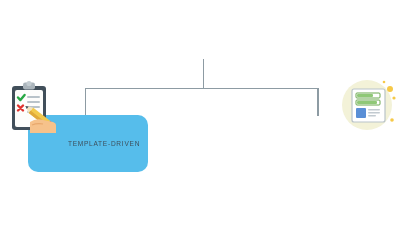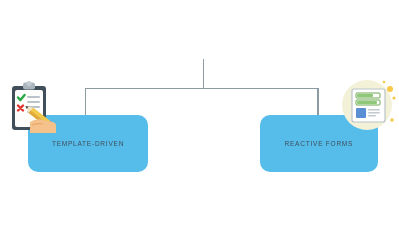--- a/index.html
+++ b/index.html
@@ -66,20 +66,21 @@
     color: #41545f;
   }
 
   .node-left {
     left: 28px;
     top: 115px;
     width: 120px;
     height: 57px;
     background: #56bdeb;
     border-radius: 10px;
+    justify-content: flex-end;
   }
 
   .node-right {
     left: 260px;
     top: 115px;
     width: 118px;
     height: 57px;
     background: #56bdeb;
     border-radius: 10px;
   }
@@ -115,23 +116,20 @@
       <line x1="85.5" y1="88" x2="85.5" y2="116"></line>
       <line x1="318" y1="88" x2="318" y2="116"></line>
     </g>
   </svg>
 
 
   <div class="node node-left">
     <span class="node-label">TEMPLATE-DRIVEN</span>
   </div>
 
-  <div class="node node-right">
-    <span class="node-label">REACTIVE FORMS</span>
-  </div>
 
   <div class="deco-icon icon-clipboard">
     <svg viewBox="0 0 58 55" width="58" height="55" xmlns="http://www.w3.org/2000/svg">
 
       <rect x="6" y="6" width="34" height="44" rx="3" fill="#414f5a"></rect>
       <rect x="9" y="10" width="28" height="37" rx="2" fill="#fdfdfb"></rect>
 
       <rect x="17" y="2.5" width="12" height="7" rx="2.2" fill="#aab4bb"></rect>
       <circle cx="23" cy="3.5" r="2.6" fill="#c3ccd1"></circle>
 

